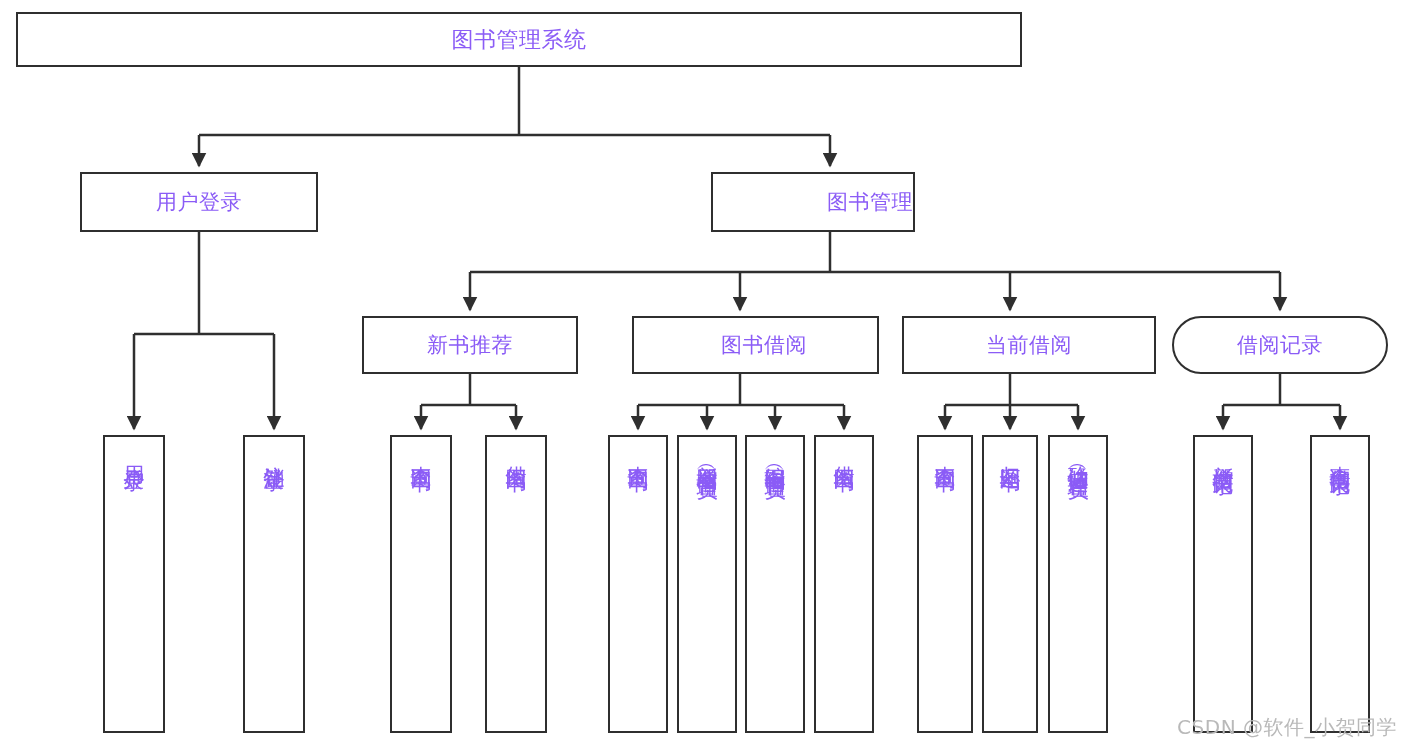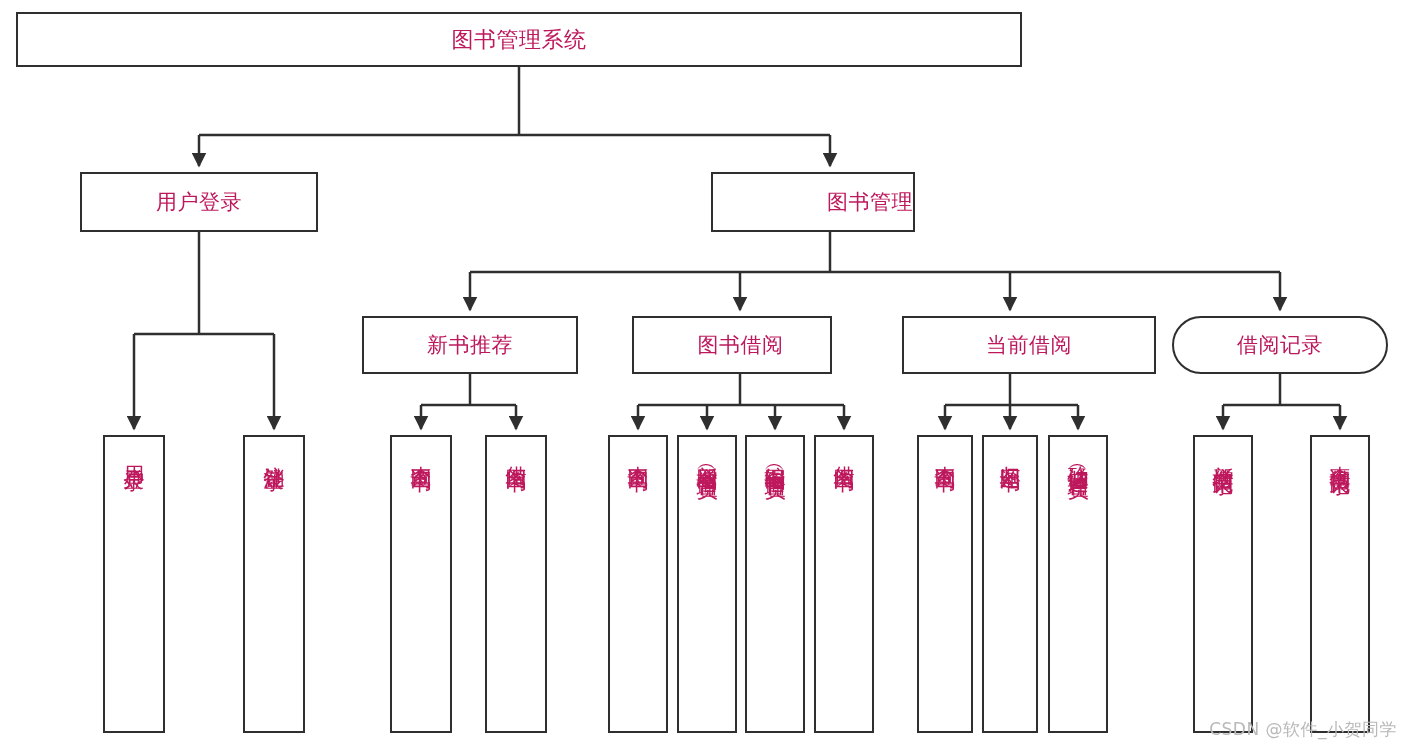--- a/index.html
+++ b/index.html
@@ -27,21 +27,21 @@
     pointer-events: none;
   }
   .node {
     position: absolute;
     box-sizing: border-box;
     background: #ffffff;
     border: 2px solid #2f2f2f;
     display: flex;
     align-items: center;
     justify-content: center;
-    color: #be185d;
+    color: #8b5cf6;
   }
   .node-label {
     display: block;
     text-align: center;
     line-height: 1.18;
     white-space: nowrap;
   }
   
   .node.horiz .node-label {
     font-size: 21px;
@@ -60,21 +60,21 @@
     text-orientation: upright;
     font-size: 21px;
     line-height: 1.05;
     letter-spacing: 2px;
     white-space: nowrap;
   }
   .watermark {
     position: absolute;
     right: 8px;
     bottom: 6px;
-    font-size: 17px;
+    font-size: 20px;
     color: #b9b9b9;
     letter-spacing: 0.5px;
     white-space: nowrap;
     font-family: "DejaVu Sans", "Liberation Sans", sans-serif;
   }
 </style>
 </head>
 <body>
 
 <div id="canvas">
@@ -136,21 +136,21 @@
   <div class="node horiz" style="left:80px;top:172px;width:238px;height:60px;">
     <span class="node-label">用户登录</span>
   </div>
   <div class="node horiz" style="left:711px;top:172px;width:204px;height:60px;justify-content:flex-end;">
     <span class="node-label">图书管理</span>
   </div>
 
   <div class="node horiz" style="left:362px;top:316px;width:216px;height:58px;">
     <span class="node-label">新书推荐</span>
   </div>
-  <div class="node horiz" style="left:632px;top:316px;width:200px;height:58px;padding-left:17px;">
+  <div class="node horiz" style="left:632px;top:316px;width:247px;height:58px;padding-left:17px;">
     <span class="node-label">图书借阅</span>
   </div>
   <div class="node horiz" style="left:902px;top:316px;width:254px;height:58px;">
     <span class="node-label">当前借阅</span>
   </div>
   <div class="node horiz" style="left:1172px;top:316px;width:216px;height:58px;border-radius:29px;">
     <span class="node-label">借阅记录</span>
   </div>
 
   <div class="node vert" style="left:103px;top:435px;width:62px;height:298px;">

